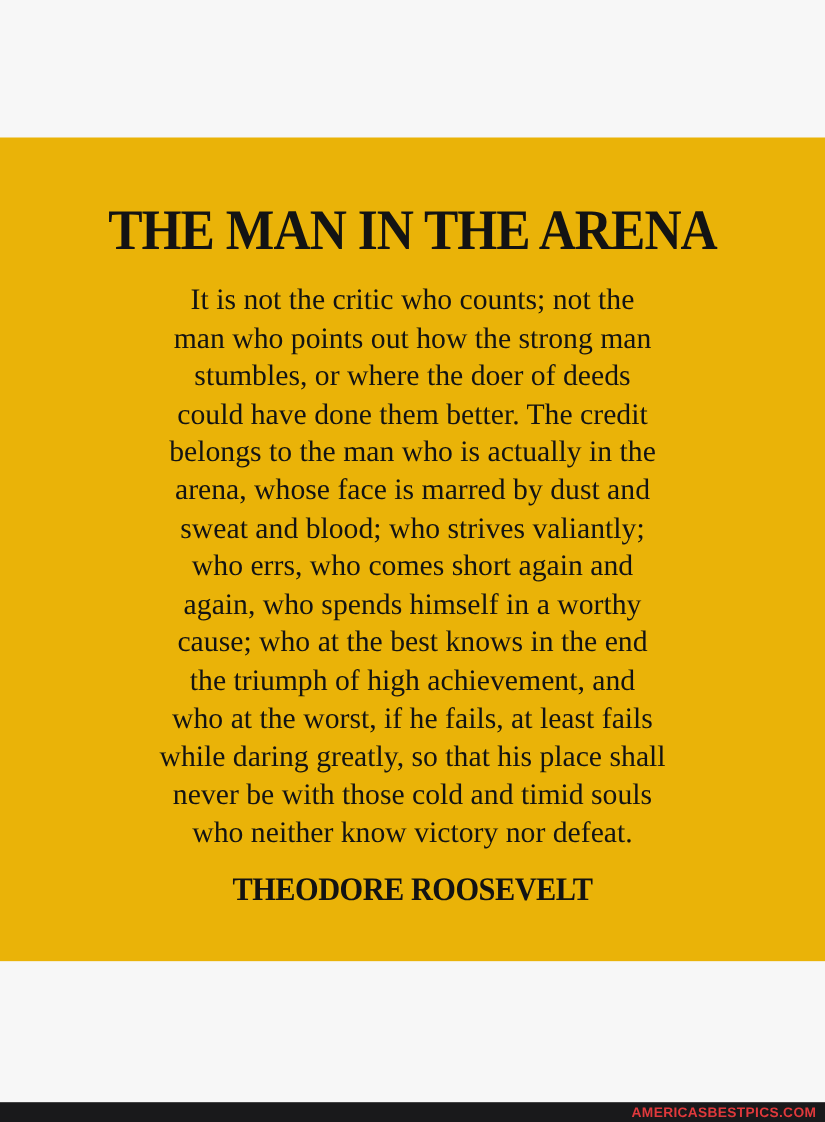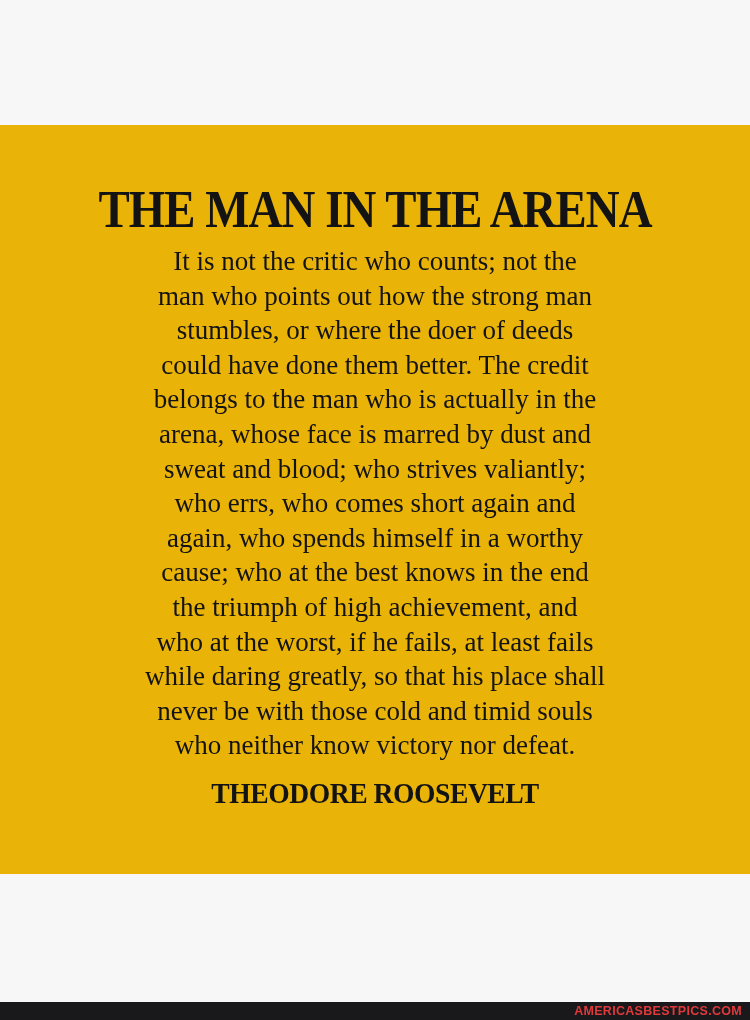--- a/index.html
+++ b/index.html
@@ -36,21 +36,21 @@
     line-height: 57px;
     font-weight: bold;
     letter-spacing: -1px;
     color: #131313;
     transform: scaleX(0.90);
     transform-origin: 50% 50%;
     white-space: nowrap;
   }
   .quote-text {
     width: 660px;
-    margin: 1px auto;
+    margin: 17px auto;
     font-size: 27px;
     line-height: 34.6px;
     color: #131313;
     white-space: pre-line;
   }
   .author-name {
     margin: 12px 0 0 0;
     font-size: 30px;
     line-height: 35px;
     font-weight: bold;

